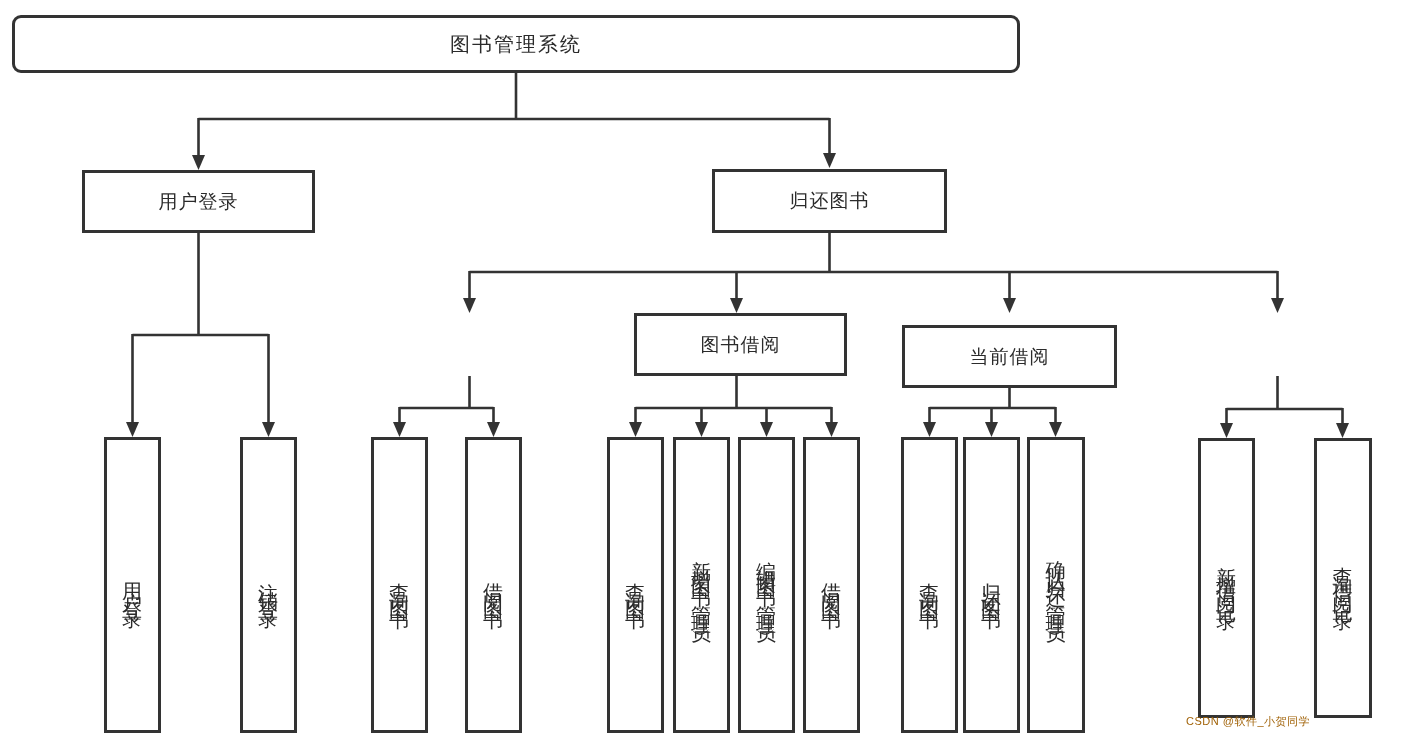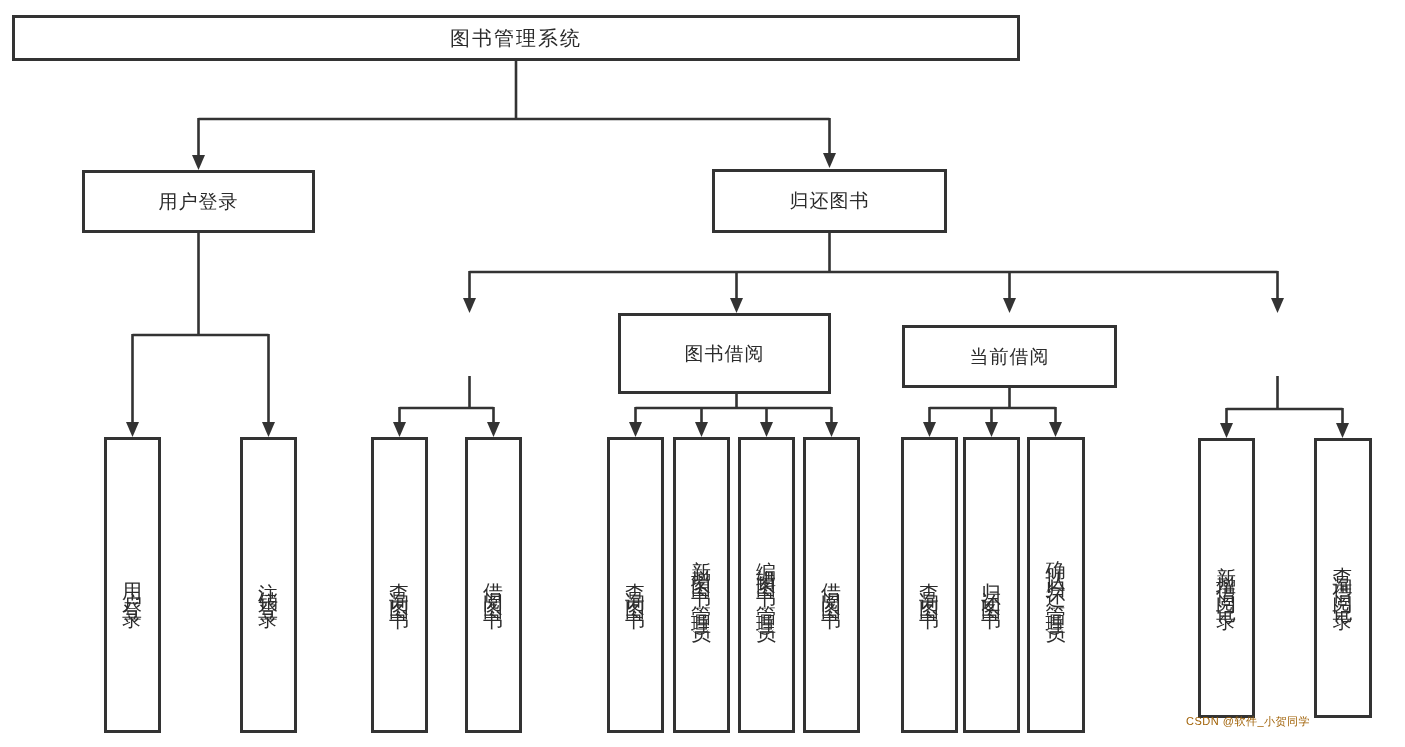--- a/index.html
+++ b/index.html
@@ -89,26 +89,26 @@
       <polygon points="760,422 773,422 766.5,437"></polygon>
       <polygon points="825,422 838,422 831.5,437"></polygon>
       <polygon points="923,422 936,422 929.5,437"></polygon>
       <polygon points="985,422 998,422 991.5,437"></polygon>
       <polygon points="1049,422 1062,422 1055.5,437"></polygon>
       <polygon points="1220,423 1233,423 1226.5,438"></polygon>
       <polygon points="1336,423 1349,423 1342.5,438"></polygon>
     </g>
   </svg>
 
-  <div class="box root" style="left:12px; top:15px; width:1008px; height:46px;">图书管理系统</div>
+  <div class="box root" style="left:12px; top:15px; width:1008px; height:58px;border-radius:9px;">图书管理系统</div>
 
   <div class="box h" style="left:82px; top:170px; width:233px; height:63px;">用户登录</div>
   <div class="box h" style="left:712px; top:169px; width:235px; height:64px;">归还图书</div>
 
-  <div class="box h" style="left:618px; top:313px; width:213px; height:81px;">图书借阅</div>
+  <div class="box h" style="left:634px; top:313px; width:213px; height:63px;">图书借阅</div>
   <div class="box h" style="left:902px; top:313px; width:215px; height:63px;margin-top:12px;">当前借阅</div>
 
   <div class="box leaf" style="left:104px; top:437px; width:57px; height:296px;">用户登录</div>
   <div class="box leaf" style="left:240px; top:437px; width:57px; height:296px;">注销登录</div>
 
   <div class="box leaf" style="left:371px; top:437px; width:57px; height:296px;">查询图书</div>
   <div class="box leaf" style="left:465px; top:437px; width:57px; height:296px;">借阅图书</div>
 
   <div class="box leaf" style="left:607px; top:437px; width:57px; height:296px;">查询图书</div>
   <div class="box leaf" style="left:673px; top:437px; width:57px; height:296px;">新增图书（管理员）</div>

